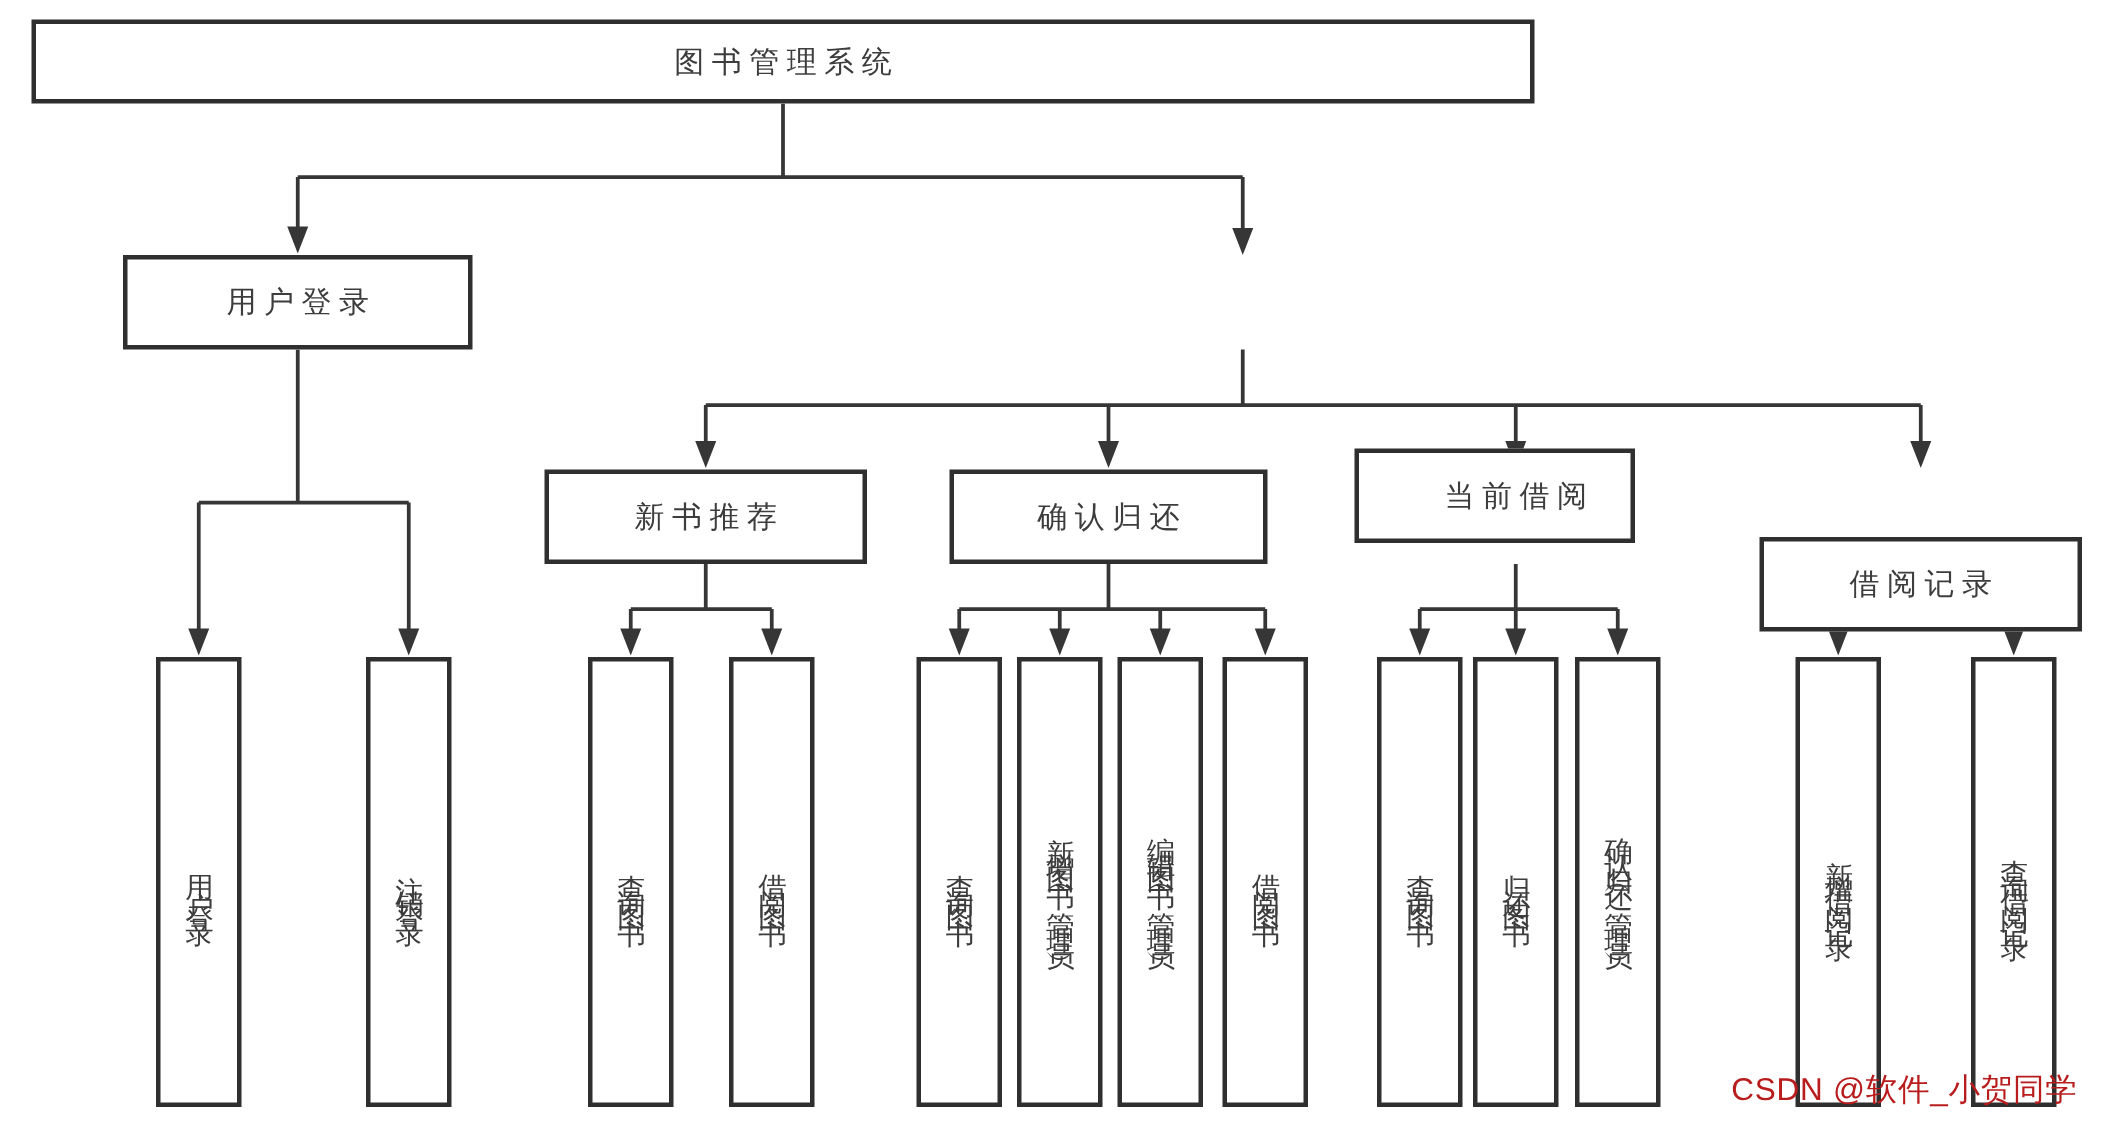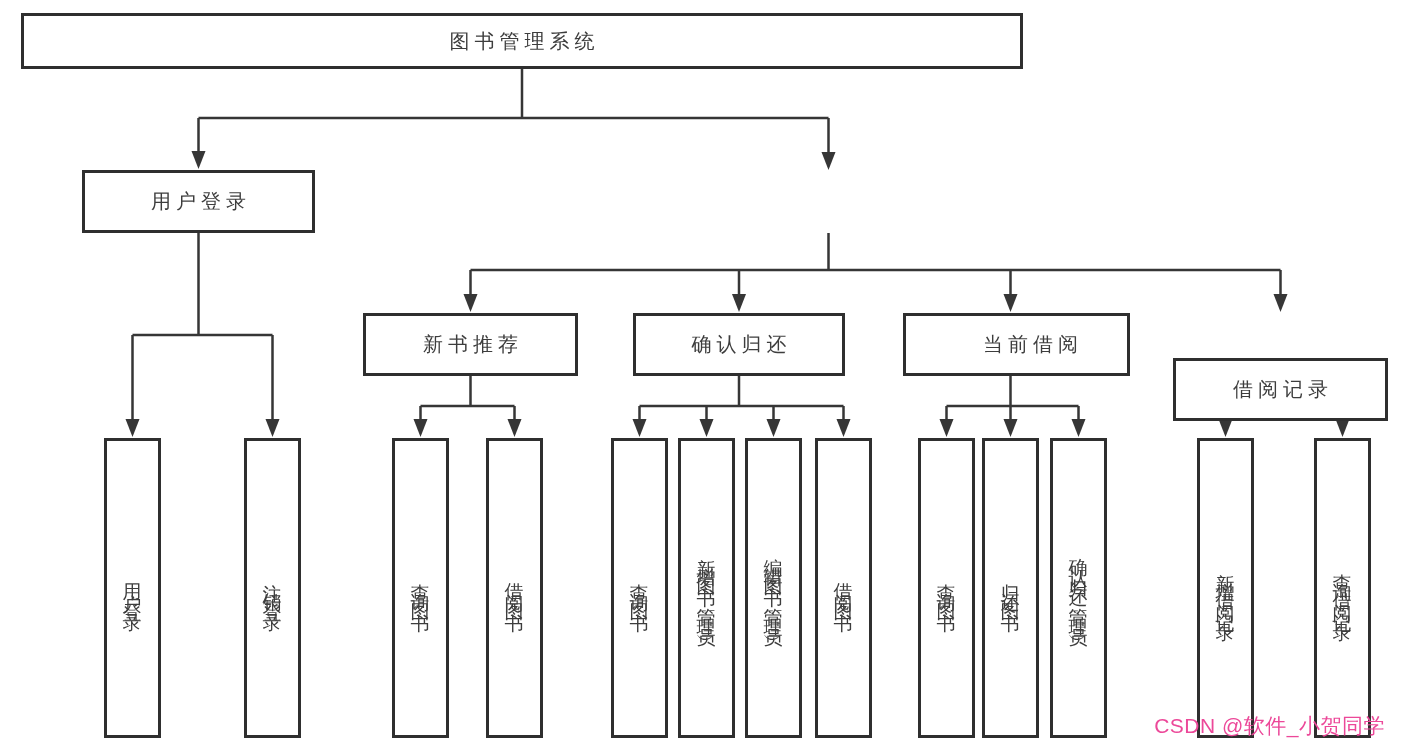--- a/index.html
+++ b/index.html
@@ -60,21 +60,21 @@
     letter-spacing: 10px;
     line-height: 1;
     color: #3d3d3d;
   }
   .watermark {
     position: absolute;
     right: 20px;
     top: 712px;
     font-size: 21px;
     letter-spacing: 0.5px;
-    color: #ec4899;
+    color: #b91c1c;
     white-space: nowrap;
   }
 </style>
 </head>
 <body>
 
 <div class="stage">
 
   <svg class="connectors" viewBox="0 0 1405 747" xmlns="http://www.w3.org/2000/svg">
 
@@ -133,21 +133,21 @@
   <div class="node hnode" style="left:82px; top:170px; width:233px; height:63px;">
     <span>用户登录</span>
   </div>
 
   <div class="node hnode" style="left:363px; top:313px; width:215px; height:63px;">
     <span>新书推荐</span>
   </div>
   <div class="node hnode" style="left:633px; top:313px; width:212px; height:63px;">
     <span>确认归还</span>
   </div>
-  <div class="node hnode" style="left:903px; top:313px; width:227px; height:63px;padding-left:28px;">
+  <div class="node hnode" style="left:903px; top:299px; width:187px; height:63px;padding-left:28px;">
     <span>当前借阅</span>
   </div>
   <div class="node hnode" style="left:1173px; top:313px; width:215px; height:63px;margin-top:45px;">
     <span>借阅记录</span>
   </div>
 
   <div class="node leaf" style="left:104px;">
     <span class="vtext">用户登录</span>
   </div>
   <div class="node leaf" style="left:244px;">

